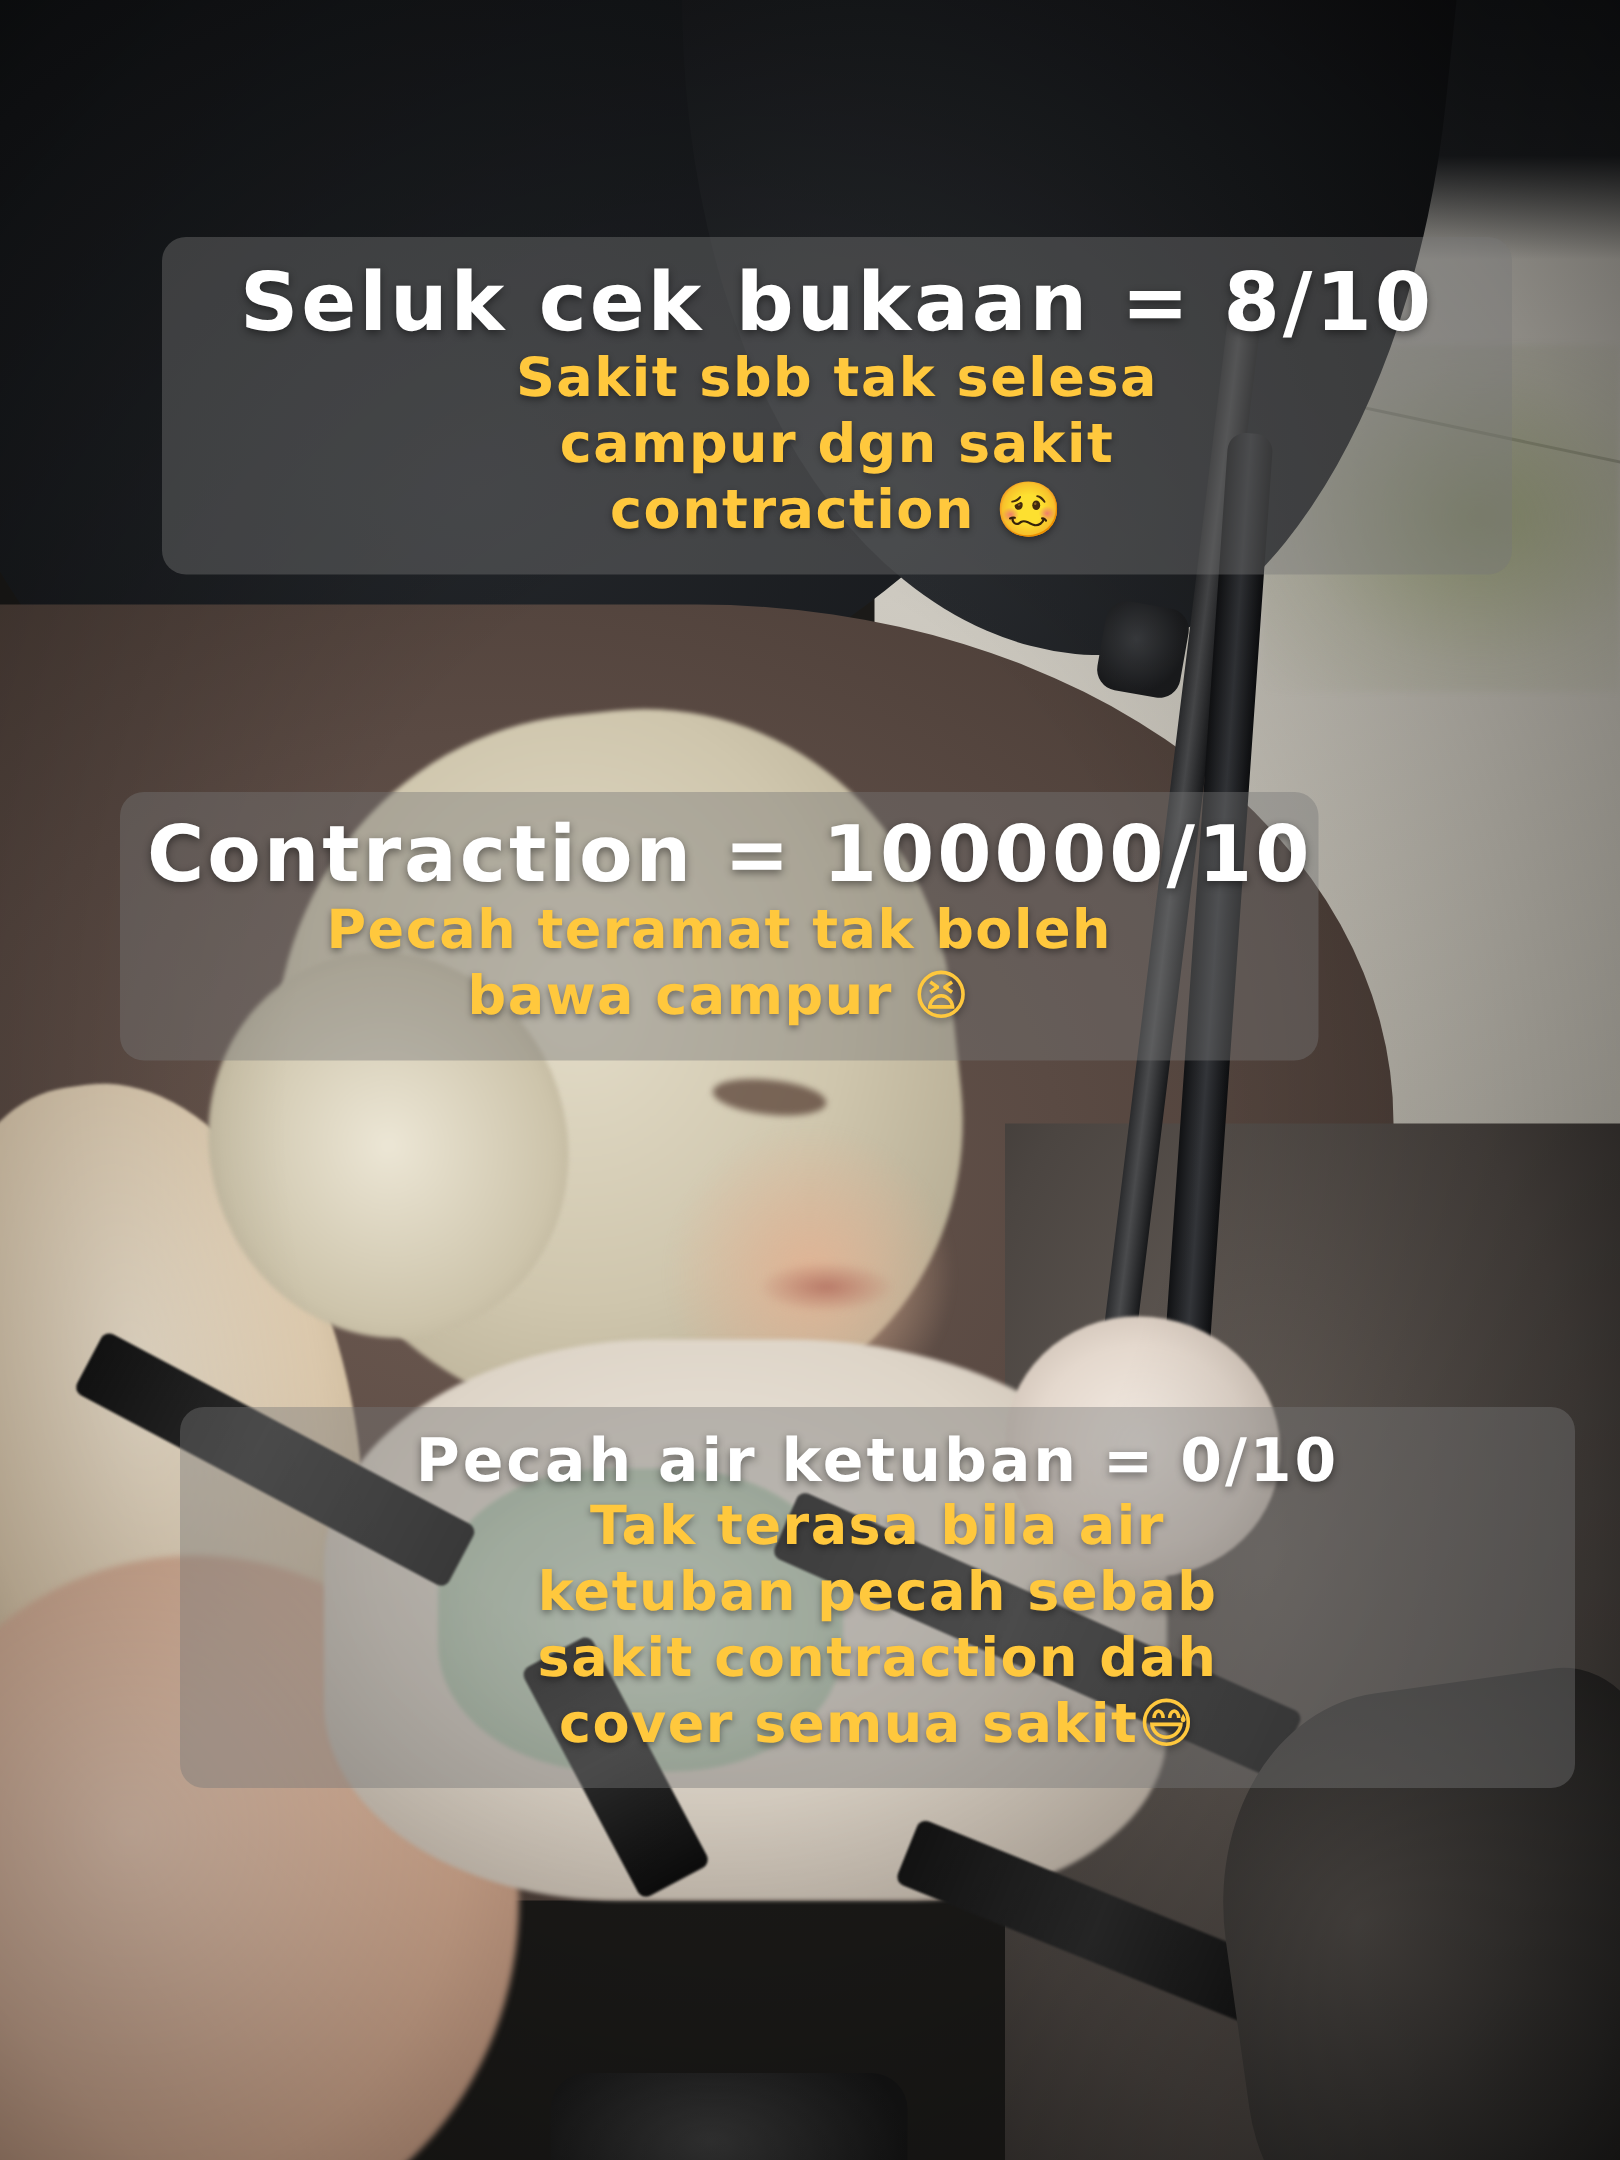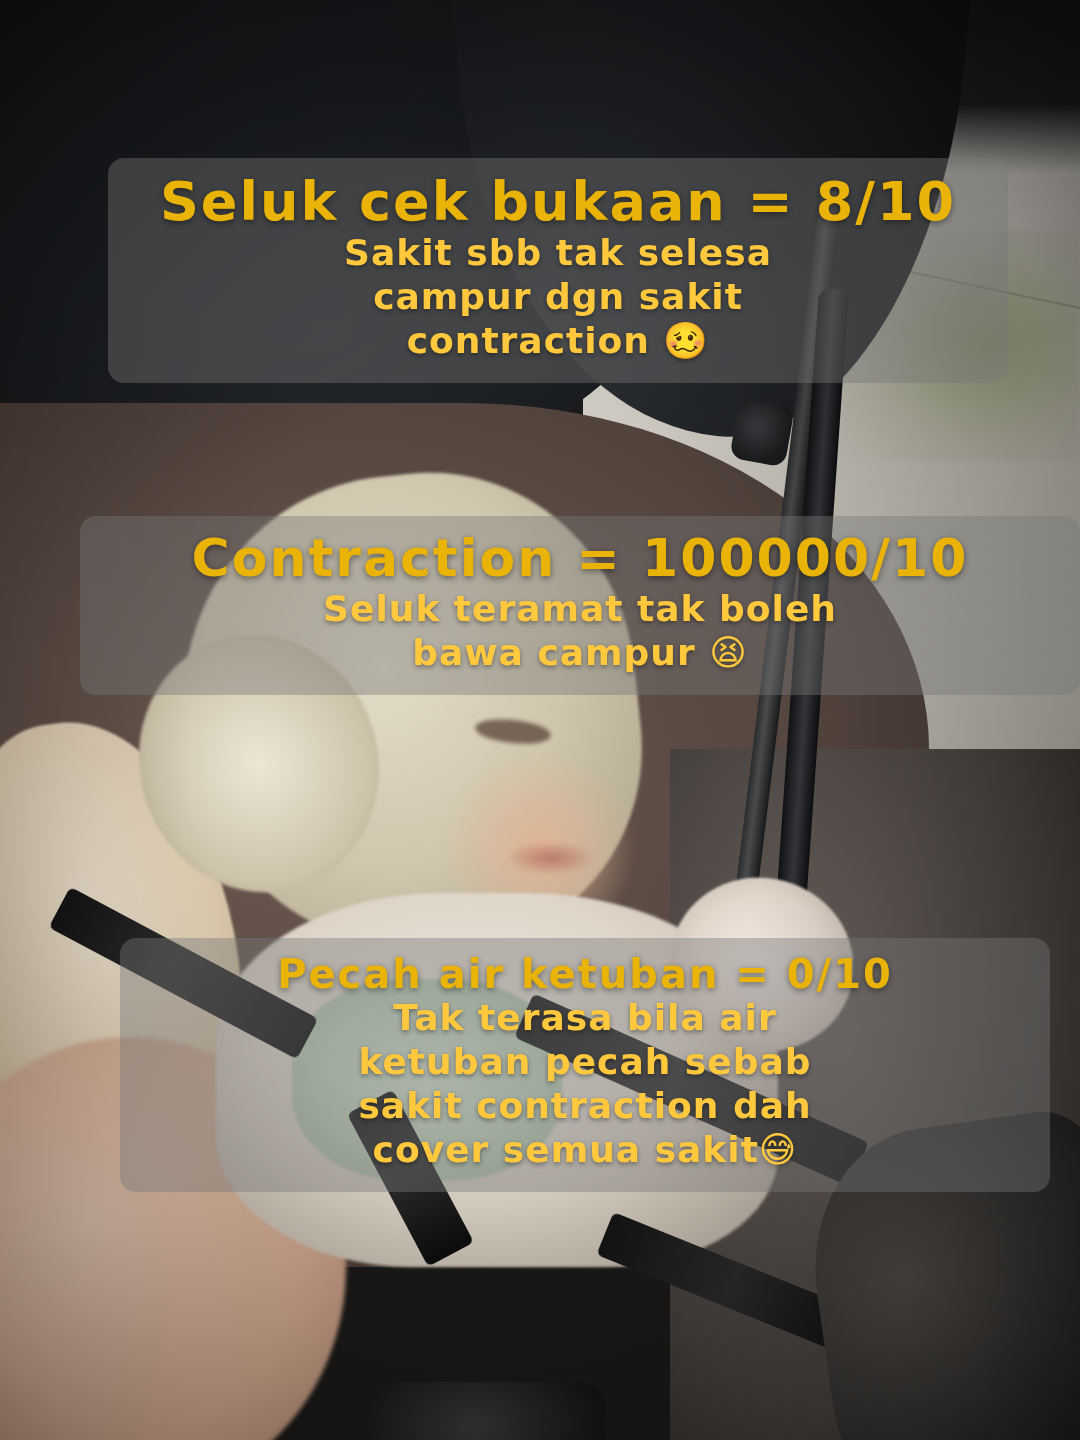--- a/index.html
+++ b/index.html
@@ -287,40 +287,40 @@
     position: absolute;
     background: rgba(120,120,120,0.42);
     border-radius: 16px;
     box-sizing: border-box;
     padding: 14px 18px 20px;
     text-align: center;
   }
   .cap-heading {
     font-family: "DejaVu Sans", sans-serif;
     font-weight: bold;
-    color: #eab308;
+    color: #ffffff;
     letter-spacing: 2px;
     font-size: 52px;
     line-height: 1.1;
     text-shadow: 0 2px 6px rgba(0,0,0,0.45);
     white-space: nowrap;
   }
   .cap-sub {
     font-family: "DejaVu Sans", sans-serif;
     font-weight: bold;
     color: #ffc83d;
     font-size: 36px;
     line-height: 1.22;
     letter-spacing: 1px;
     text-shadow: 0 2px 5px rgba(0,0,0,0.4);
   }
 
   #block1 { left: 108px; top: 158px; width: 900px; }
   #block1 .cap-heading { font-size: 54px; }
-  #block2 { left: 80px; top: 516px; width: 1000px; }
+  #block2 { left: 80px; top: 528px; width: 799px; }
   #block2 .cap-heading { font-size: 52px; }
   #block3 { left: 120px; top: 938px; width: 930px; }
   #block3 .cap-heading { font-size: 40px; }
 </style>
 </head>
 <body>
 
 <div id="stage">
 
   <div class="photo">
@@ -362,21 +362,21 @@
     <div class="cap-sub">
       <div>Sakit sbb tak selesa</div>
       <div>campur dgn sakit</div>
       <div>contraction 🥴</div>
     </div>
   </div>
 
   <div class="caption-block" id="block2">
     <div class="cap-heading">Contraction = 100000/10</div>
     <div class="cap-sub">
-      <div>Seluk teramat tak boleh</div>
+      <div>Pecah teramat tak boleh</div>
       <div>bawa campur 😫</div>
     </div>
   </div>
 
   <div class="caption-block" id="block3">
     <div class="cap-heading">Pecah air ketuban = 0/10</div>
     <div class="cap-sub">
       <div>Tak terasa bila air</div>
       <div>ketuban pecah sebab</div>
       <div>sakit contraction dah</div>

